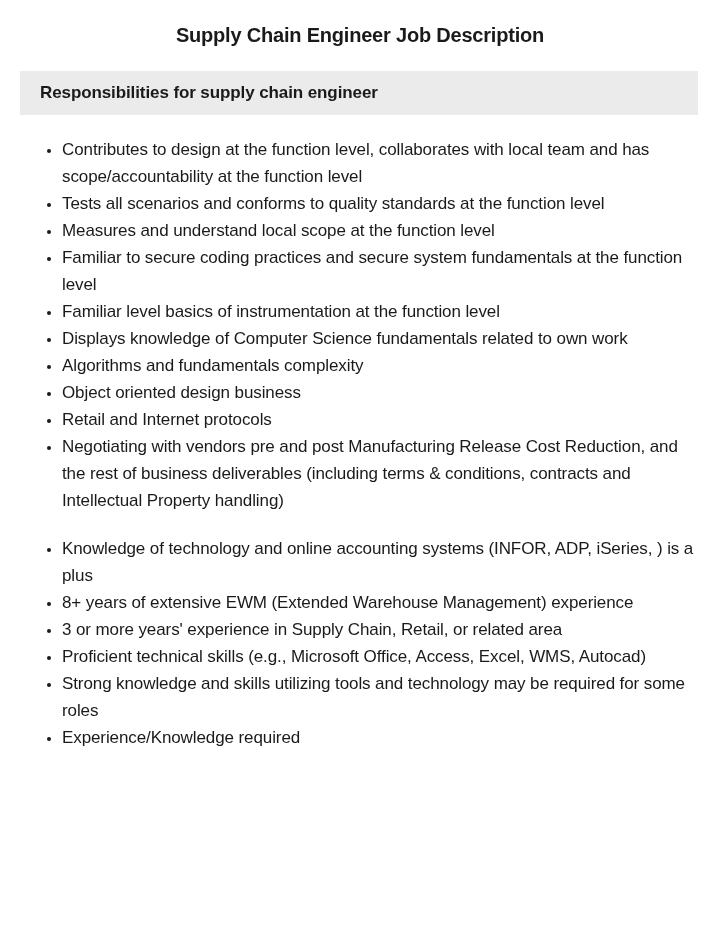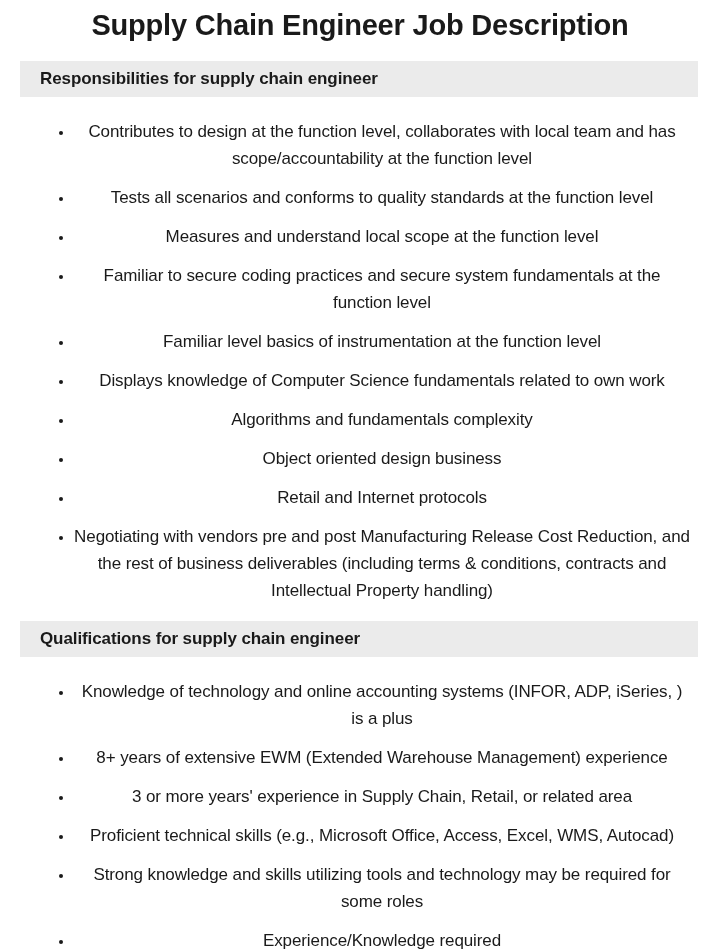--- a/index.html
+++ b/index.html
@@ -7,57 +7,57 @@
     width: 720px;
     min-height: 949px;
     background: #ffffff;
     color: #1a1a1a;
     font-family: "Liberation Sans", sans-serif;
     -webkit-font-smoothing: antialiased;
   }
   .page { width: 720px; box-sizing: border-box; padding-bottom: 30px; }
   h1.title {
     margin: 0 20px;
-    padding-top: 6px;
-    font-size: 29px;
+    padding-top: 16px;
+    font-size: 20px;
     line-height: 38px;
     font-weight: 700;
     text-align: center;
     letter-spacing: -0.2px;
   }
   p.intro {
     margin: 21px 20px 0 20px;
     font-size: 17px;
     line-height: 27px;
     letter-spacing: -0.1px;
   }
   .section-bar {
     background: #ebebeb;
     margin: 17px 22px 0 20px;
-    height: 36px;
+    height: 44px;
     display: flex;
     align-items: center;
     padding: 0 20px;
     box-sizing: border-box;
   }
   .section-bar h2 {
     margin: 0;
     font-size: 17px;
     font-weight: 700;
     letter-spacing: -0.1px;
   }
   ul.bullets {
     margin: 21px 18px 0 0;
     padding: 0 0 0 62px;
     list-style: disc outside;
     font-size: 17px;
     line-height: 27px;
     letter-spacing: -0.1px;
   }
-  ul.bullets li { margin: 12px; padding-left: 0; text-align: center; }
+  ul.bullets li { margin: 0; padding-left: 0; }
   ul.bullets li::marker { font-size: 14px; }
   section.doc-section { margin: 0; }
 </style>
 </head>
 <body>
 
 <main class="page">
 
   <h1 class="title">Supply Chain Engineer Job Description</h1>
 
@@ -74,23 +74,20 @@
       <li>Familiar level basics of instrumentation at the function level</li>
       <li>Displays knowledge of Computer Science fundamentals related to own work</li>
       <li>Algorithms and fundamentals complexity</li>
       <li>Object oriented design business</li>
       <li>Retail and Internet protocols</li>
       <li>Negotiating with vendors pre and post Manufacturing Release Cost Reduction, and the rest of business deliverables (including terms &amp; conditions, contracts and Intellectual Property handling)</li>
     </ul>
   </section>
 
   <section class="doc-section">
-    <div class="section-bar">
-      <h2>Qualifications for supply chain engineer</h2>
-    </div>
     <ul class="bullets">
       <li>Knowledge of technology and online accounting systems (INFOR, ADP, iSeries, ) is a plus</li>
       <li>8+ years of extensive EWM (Extended Warehouse Management) experience</li>
       <li>3 or more years' experience in Supply Chain, Retail, or related area</li>
       <li>Proficient technical skills (e.g., Microsoft Office, Access, Excel, WMS, Autocad)</li>
       <li>Strong knowledge and skills utilizing tools and technology may be required for some roles</li>
       <li>Experience/Knowledge required</li>
     </ul>
   </section>
 

